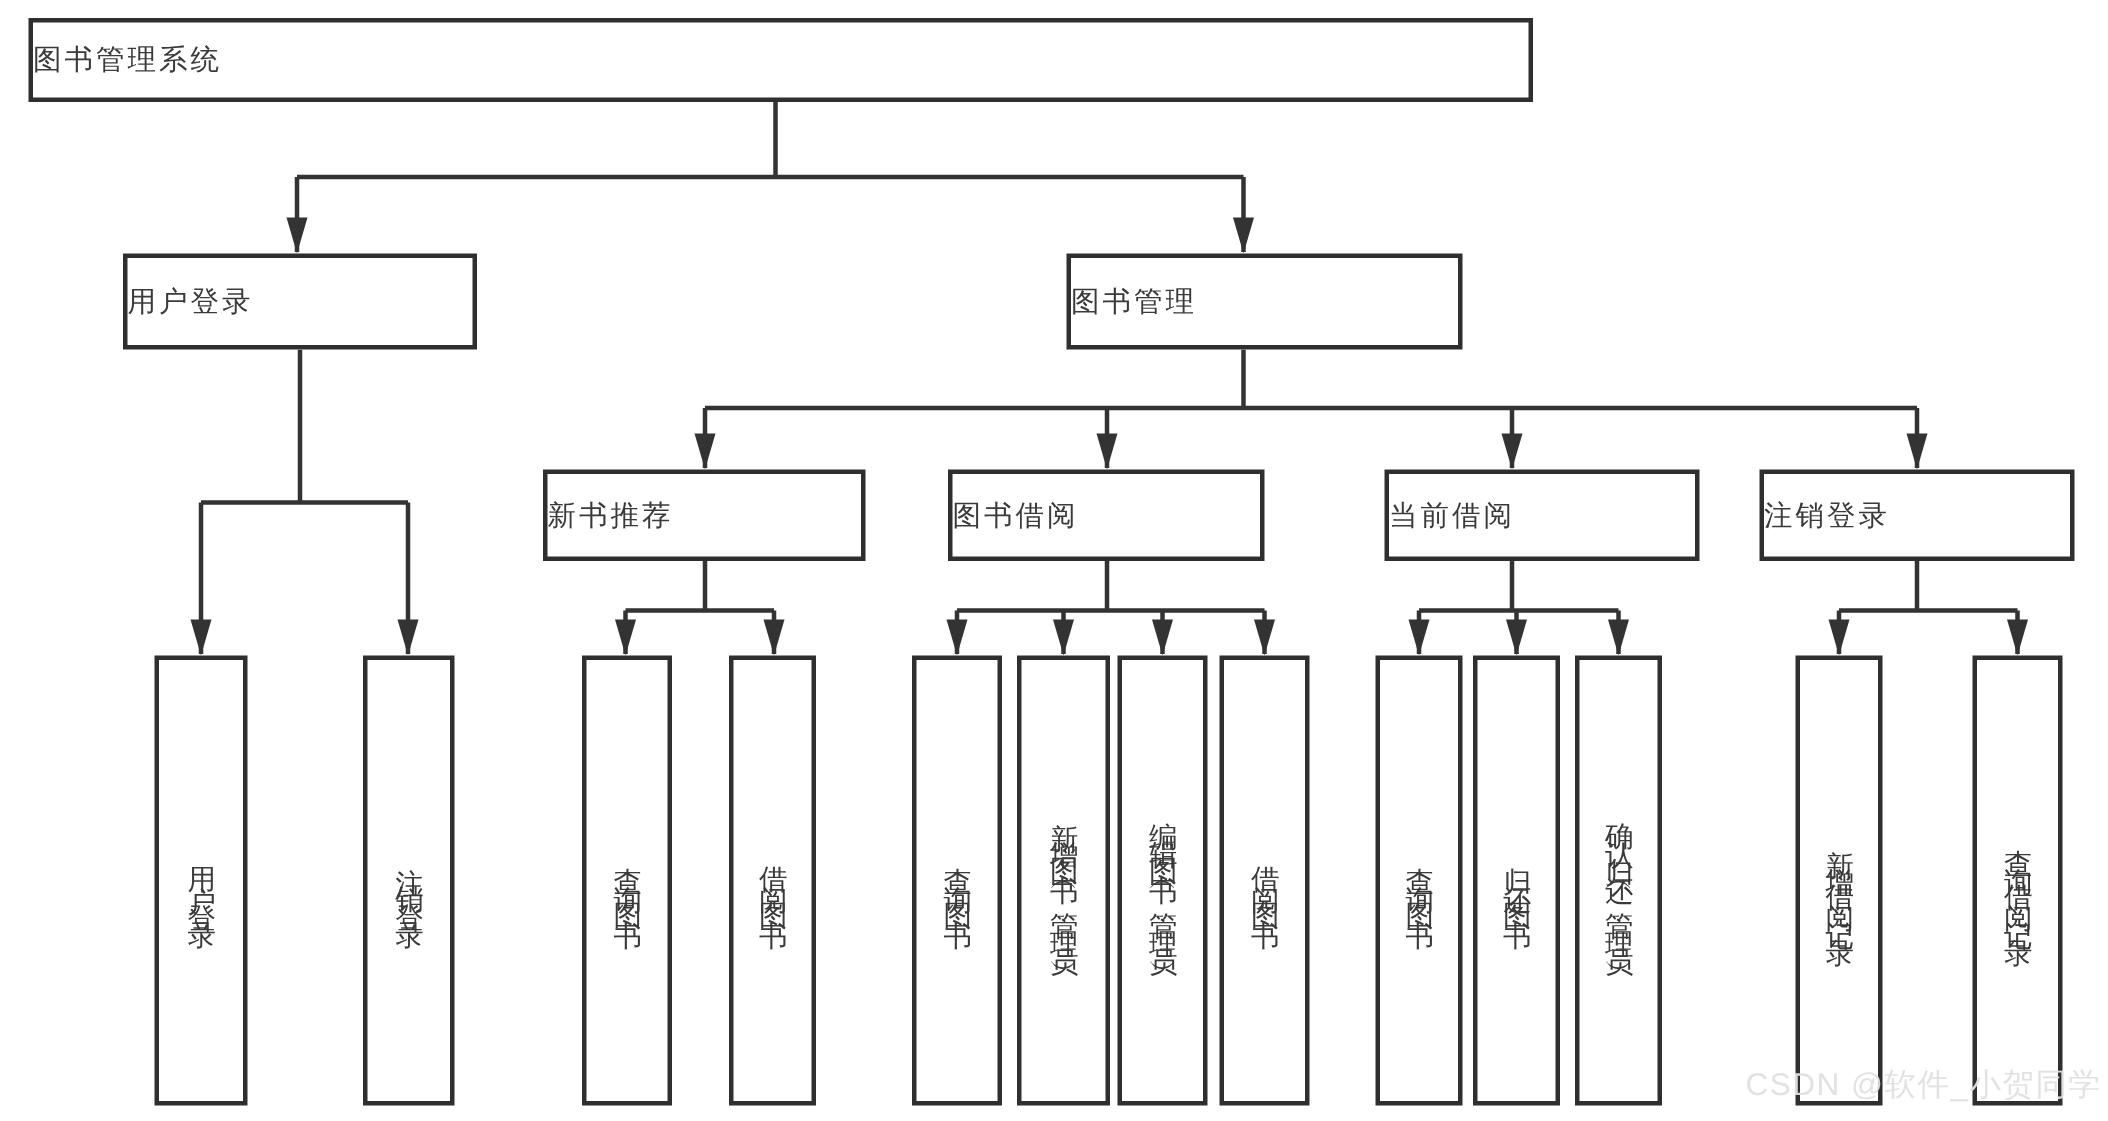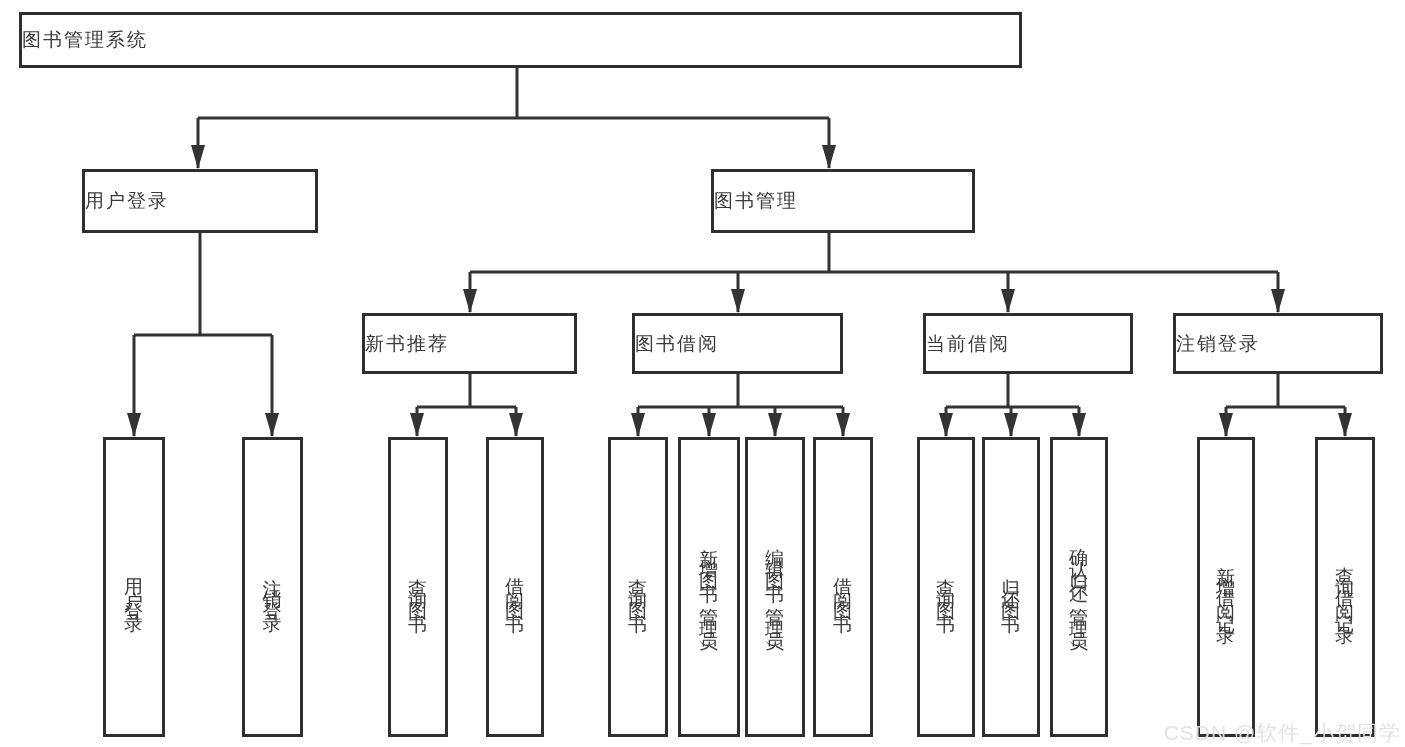--- a/index.html
+++ b/index.html
@@ -37,21 +37,21 @@
   .lf-b1 { left:608px;  width:60px; }
   .lf-b2 { left:678px;  width:62px; }
   .lf-b3 { left:745px;  width:60px; }
   .lf-b4 { left:813px;  width:60px; }
   .lf-c1 { left:917px;  width:58px; }
   .lf-c2 { left:982px;  width:58px; }
   .lf-c3 { left:1050px; width:58px; }
   .lf-r1 { left:1197px; width:58px; }
   .lf-r2 { left:1315px; width:60px; }
   .watermark {
-    position:absolute; right:4px; bottom:0; z-index:10;
+    position:absolute; right:4px; bottom:10px; z-index:10;
     font-size:21px; color:rgba(224,224,224,0.95); letter-spacing:1px; white-space:nowrap;
   }
 </style>
 </head>
 <body>
 
 <div class="canvas">
 
   <svg class="connectors" viewBox="0 0 1405 747" xmlns="http://www.w3.org/2000/svg" stroke="#333333" stroke-width="3" fill="none">
     <g>

